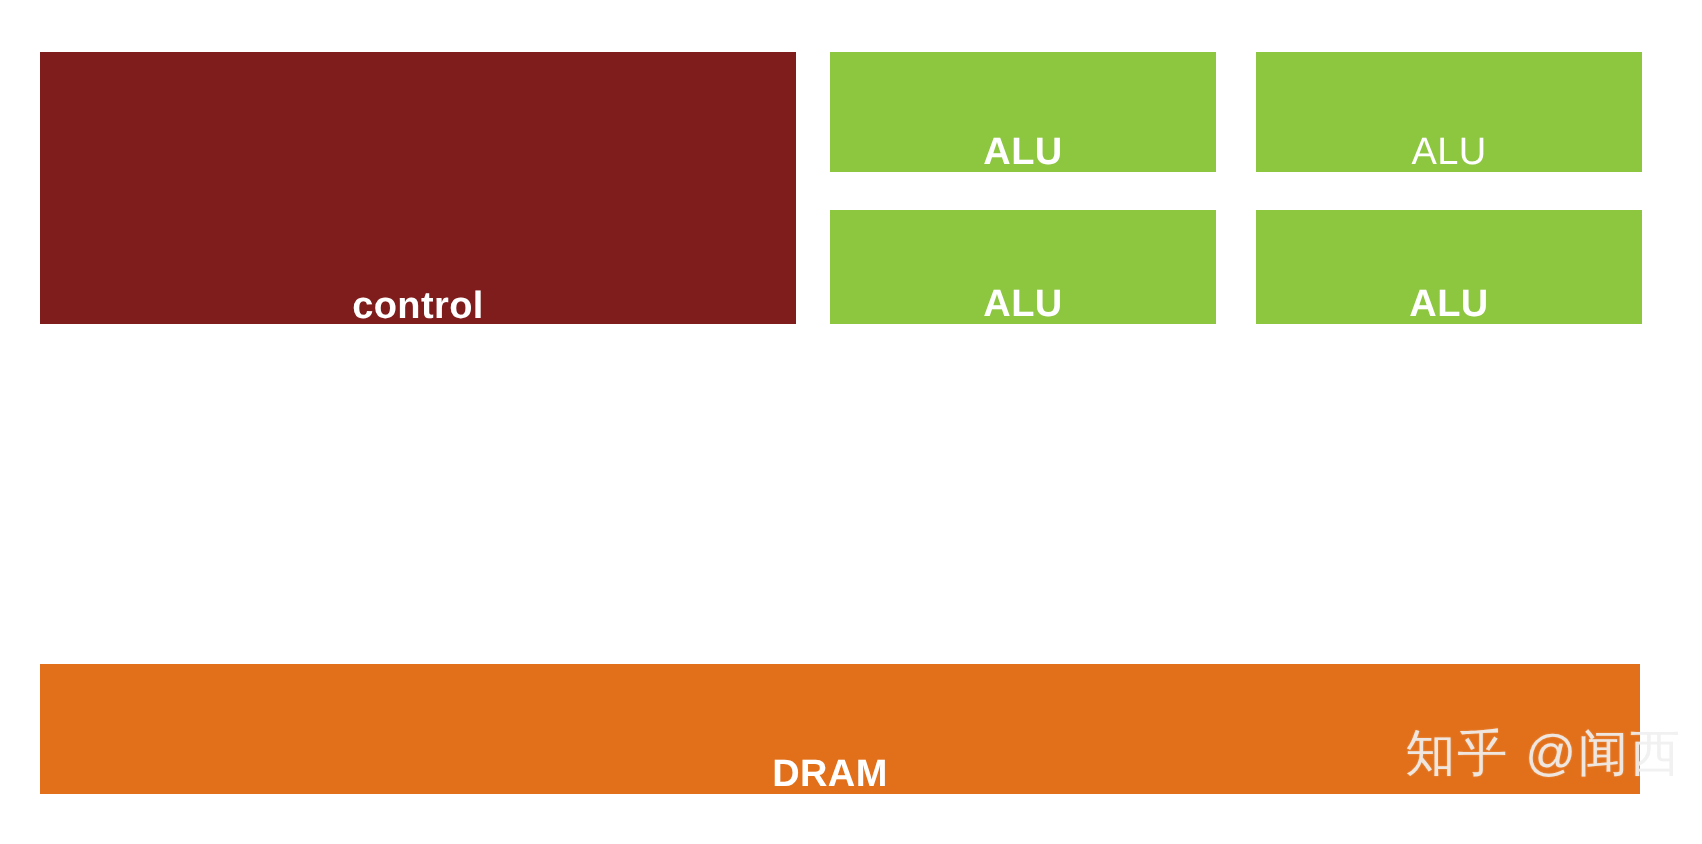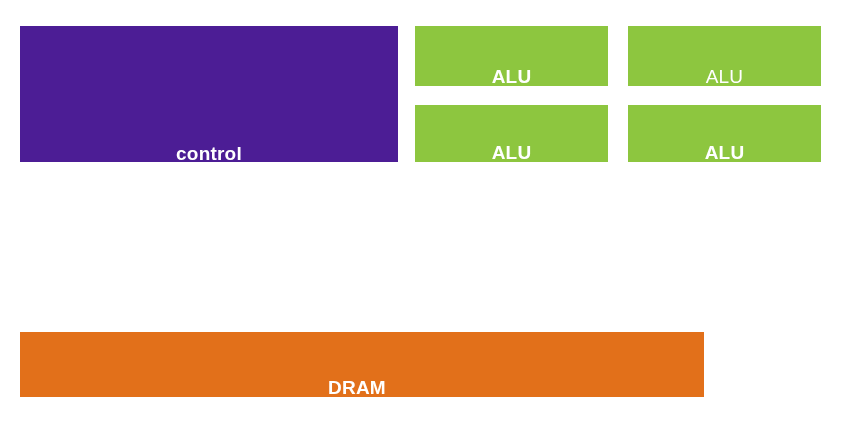--- a/index.html
+++ b/index.html
@@ -31,21 +31,21 @@
     letter-spacing: 0.2px;
     line-height: 1;
   }
 
   
   #control-block {
     left: 20px;
     top: 26px;
     width: 378px;
     height: 136px;
-    background: #4c1d95;
+    background: #7f1d1d;
   }
   #control-block .block-label {
     font-size: 19px;
     font-weight: bold;
     position: relative;
     top: 1px;
   }
 
   
   .alu-block {
@@ -73,21 +73,21 @@
   }
   #cache-block {
     left: 20px;
     top: 174px;
     width: 800px;
     height: 136px;
   }
   #dram-block {
     left: 20px;
     top: 332px;
-    width: 684px;
+    width: 800px;
     height: 65px;
   }
   
   #cache-block .block-label,
   #dram-block .block-label {
     position: absolute;
     left: 0;
     right: 0;
     text-align: center;
     transform: translateX(-5px);
@@ -131,14 +131,15 @@
 
   <div class="block alu-block" id="alu-block-3">
     <span class="block-label">ALU</span>
   </div>
 
 
   <div class="block memory-block" id="dram-block">
     <span class="block-label">DRAM</span>
   </div>
 
+  <div id="watermark">知乎 @闻西</div>
 
 </div>
 
 </body></html>

